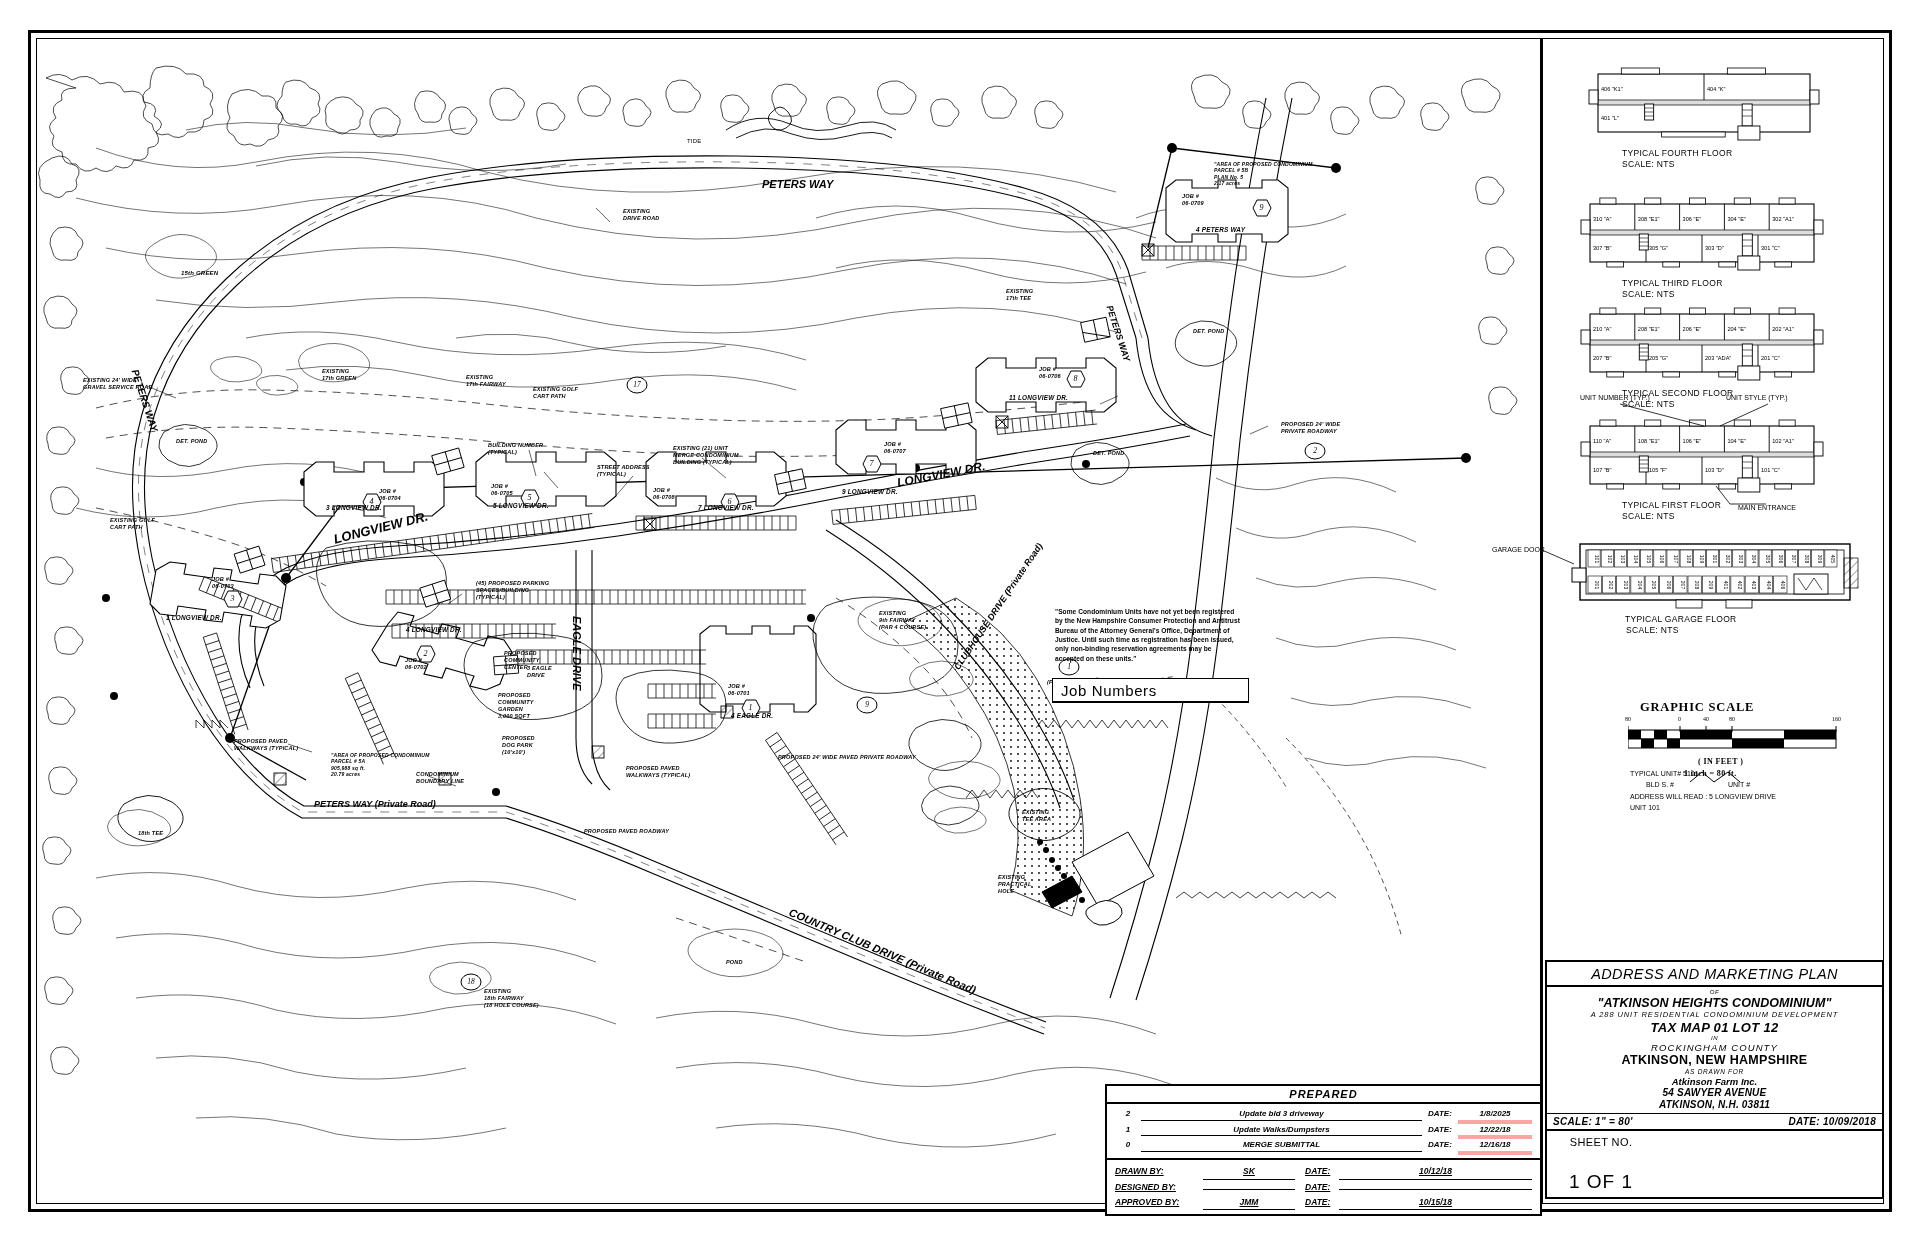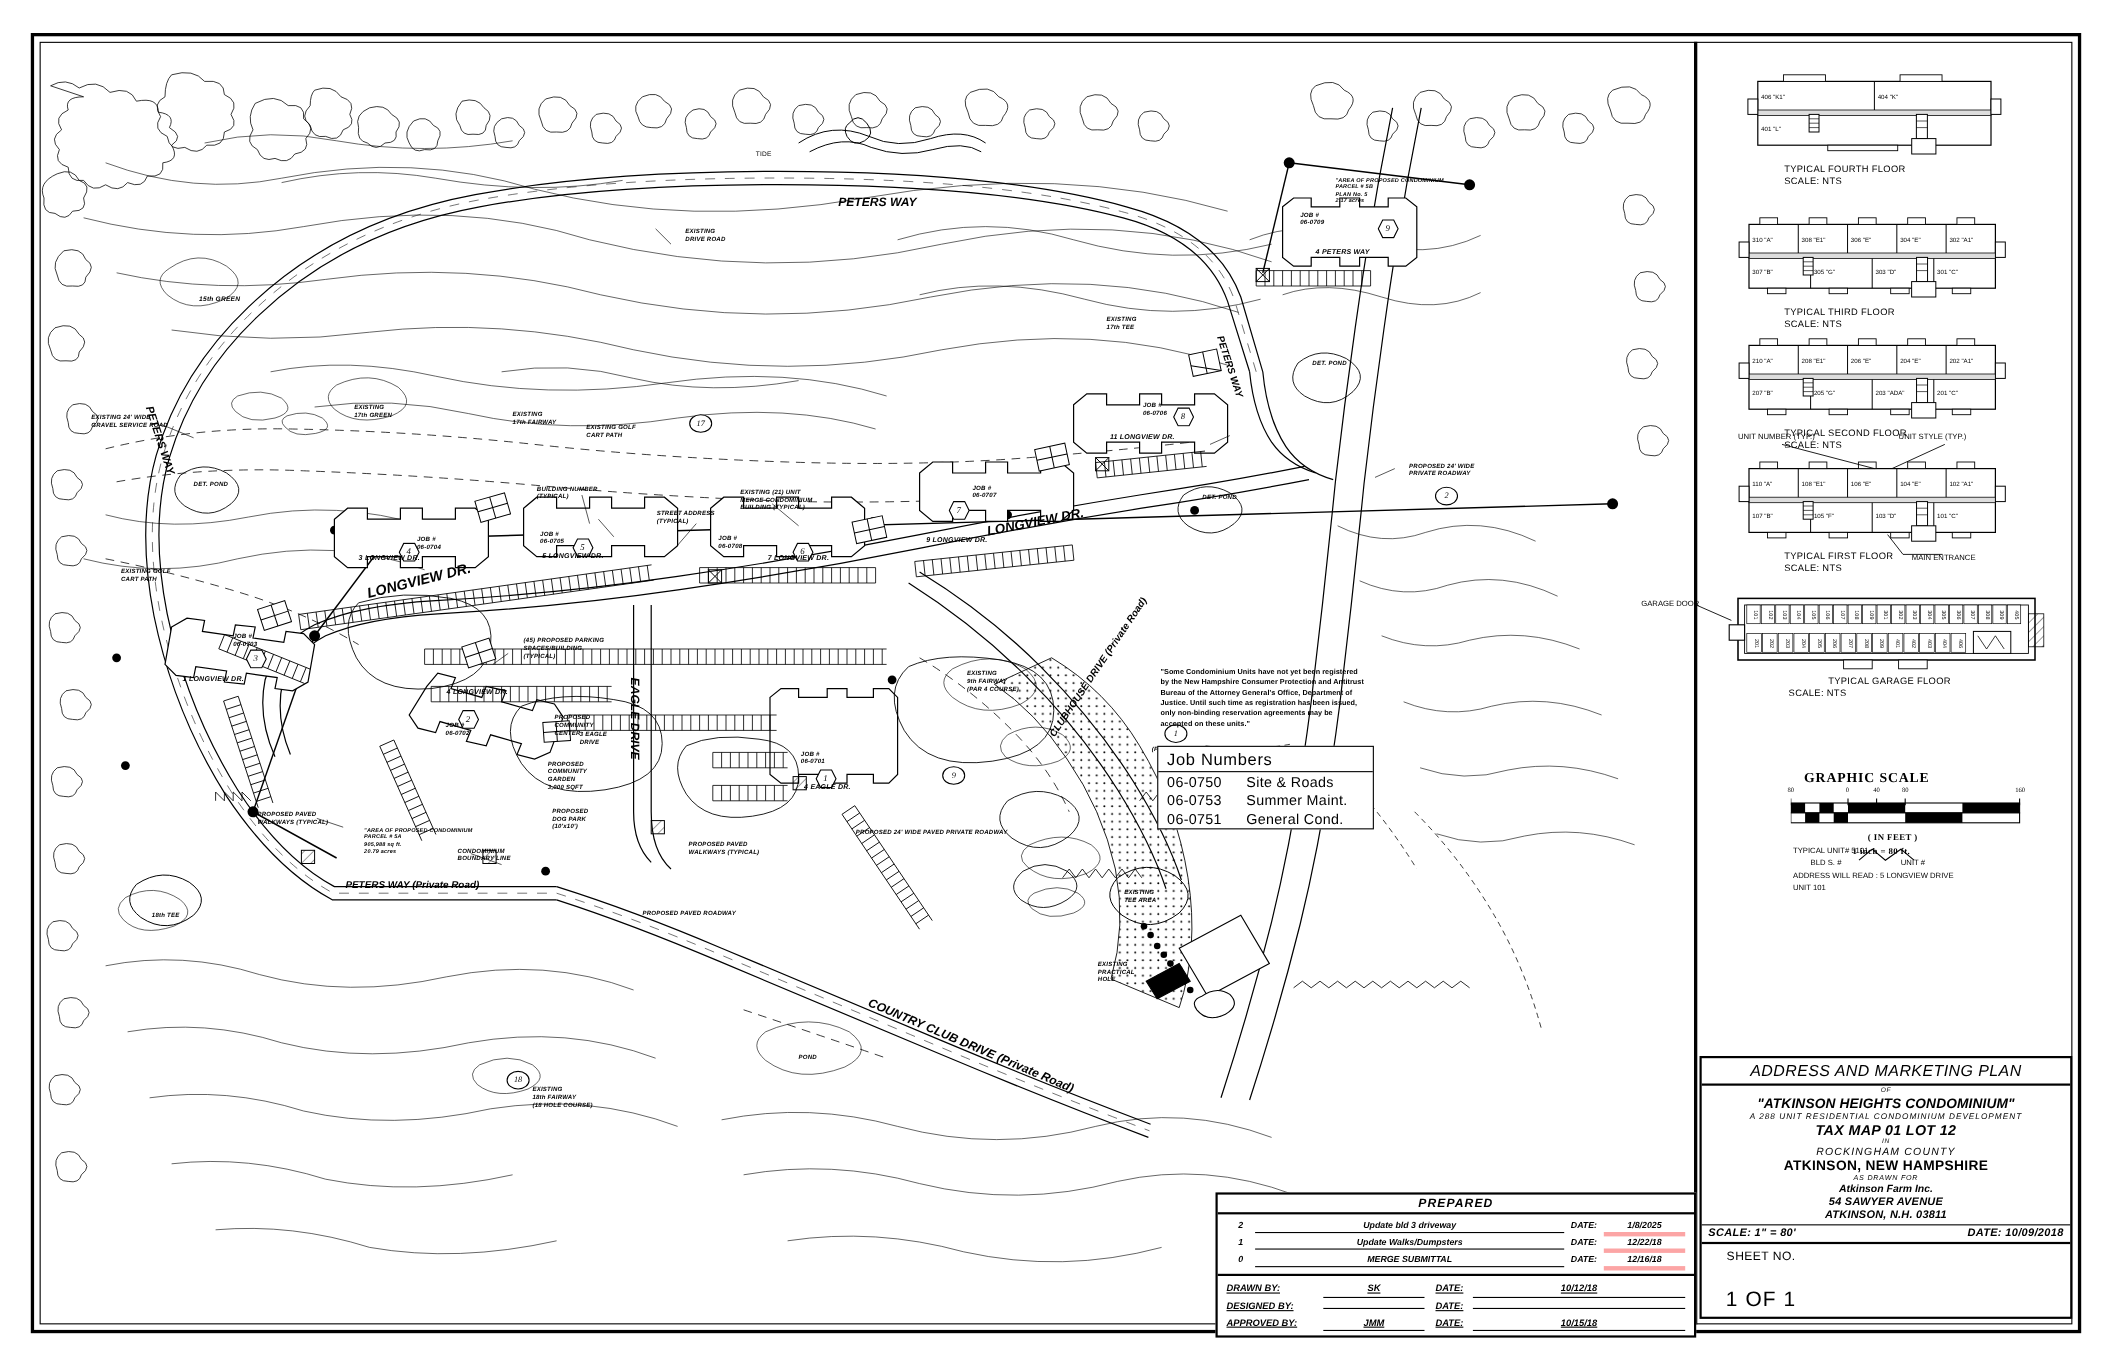--- a/index.html
+++ b/index.html
@@ -804,34 +804,20 @@
           </svg>
           <span style="width:22px;font-size:7.5px;">18</span>
         </div>
       </div>
   </div>
 
   <div class="note">"Some Condominium Units have not yet been registered by the New Hampshire Consumer Protection and Antitrust Bureau of the Attorney General's Office, Department of Justice.  Until such time as registration has been issued, only non-binding reservation agreements may be accepted on these units."</div>
 
   <div class="jobbox">
     <div class="jhead">Job Numbers</div>
-    <div id="job-rows">
-        <div class="jrow">
-          <span class="jnum">06-0750</span>
-          <span>Site &amp; Roads</span>
-        </div>
-        <div class="jrow">
-          <span class="jnum">06-0753</span>
-          <span>Summer Maint.</span>
-        </div>
-        <div class="jrow">
-          <span class="jnum">06-0751</span>
-          <span>General Cond.</span>
-        </div>
-      </div>
   </div>
 
   <div class="gs-title">GRAPHIC SCALE</div>
   <svg style="position:absolute;left:1628px;top:724px;" width="210" height="34">
     <rect x="0" y="6" width="208" height="9" fill="#fff" stroke="#000" stroke-width="1"></rect>
     <rect x="0" y="15" width="208" height="9" fill="#fff" stroke="#000" stroke-width="1"></rect>
     <rect x="0" y="6" width="13" height="9" fill="#000"></rect>
     <rect x="26" y="6" width="13" height="9" fill="#000"></rect>
     <rect x="52" y="6" width="52" height="9" fill="#000"></rect>
     <rect x="156" y="6" width="52" height="9" fill="#000"></rect>
@@ -1084,21 +1070,21 @@
         <rect x="228" y="44" width="34" height="20" fill="#fff" stroke="#000" stroke-width="0.9"></rect>
         <path d="M232,48 l8,12 l8,-12 l8,12" fill="none" stroke="#000" stroke-width="0.7"></path>
         <rect x="110" y="70" width="26" height="8" fill="#fff" stroke="#000" stroke-width="0.8"></rect>
         <rect x="160" y="70" width="26" height="8" fill="#fff" stroke="#000" stroke-width="0.8"></rect>
         <rect x="278" y="28" width="14" height="30" fill="url(#hatch)" stroke="#000" stroke-width="0.7"></rect>
       </svg>
       <div class="dtxt" style="left: 1492px; top: 546px; font-size: 7px;">GARAGE DOOR</div>
       <svg width="46" height="20" style="position: absolute; left: 1540px; top: 548px;">
         <path d="M2,2 L34,16" fill="none" stroke="#000" stroke-width="0.8"></path>
       </svg>
-      <div class="dcap" style="left: 1662px; top: 614px; font-size: 8.5px;">TYPICAL GARAGE FLOOR</div>
+      <div class="dcap" style="left: 1625px; top: 614px; font-size: 8.5px;">TYPICAL GARAGE FLOOR</div>
       <div class="dcap" style="left: 1626px; top: 625px; font-size: 8.5px;">SCALE: NTS</div>
     </div>
 
   <div class="dtxt" style="left:1630px;top:770px;">TYPICAL UNIT# 5101</div>
   <div class="dtxt" style="left:1646px;top:781px;">BLD S. #</div>
   <div class="dtxt" style="left:1728px;top:781px;">UNIT #</div>
   <div class="dtxt" style="left:1630px;top:793px;">ADDRESS WILL READ : 5 LONGVIEW DRIVE</div>
   <div class="dtxt" style="left:1630px;top:804px;">UNIT 101</div>
   <svg style="position:absolute;left:1688px;top:770px;" width="70" height="16">
     <path d="M2,12 L14,2 L26,12 L40,2 L52,12" fill="none" stroke="#000" stroke-width="1"></path>

